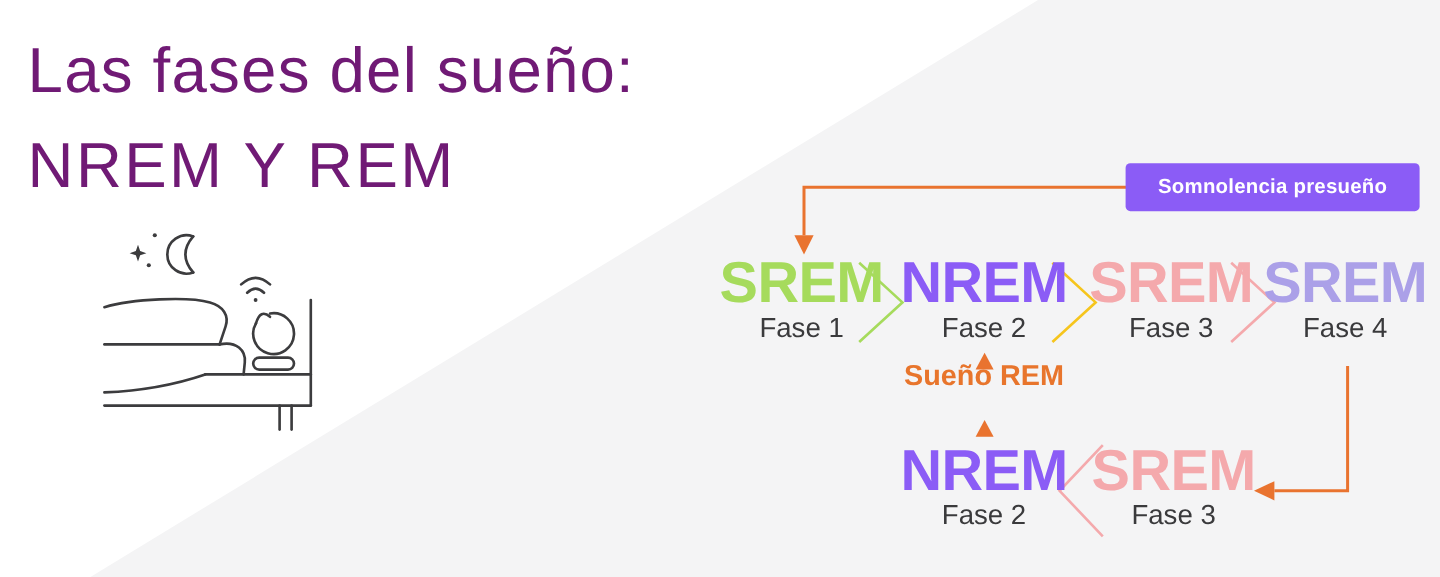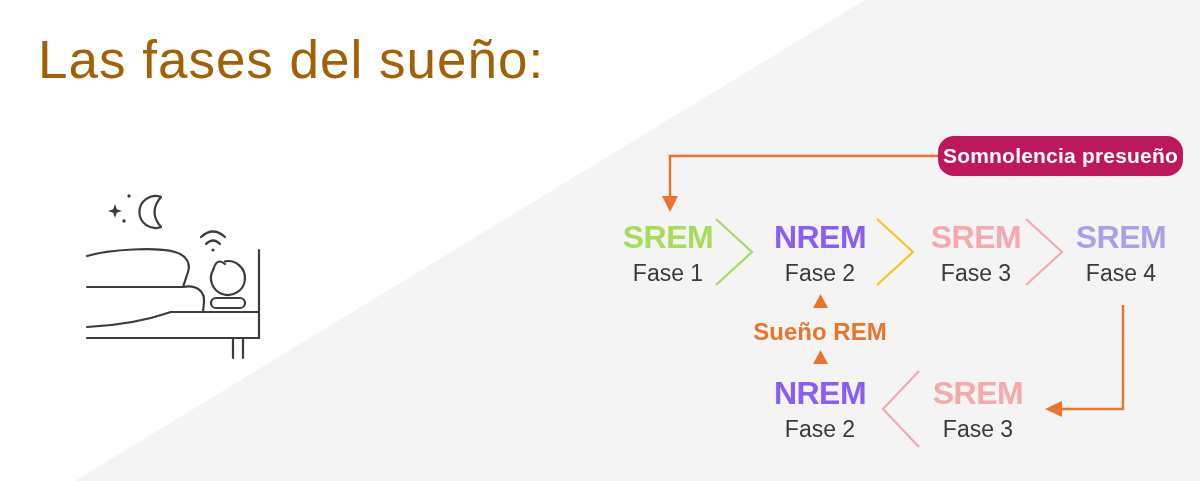--- a/index.html
+++ b/index.html
@@ -6,56 +6,57 @@
   .canvas{
     position:relative;width:1200px;height:481px;overflow:hidden;
     background:#f4f4f5;
     font-family:"Liberation Sans", sans-serif;
   }
   .bg-diagonal{
     position:absolute;left:0;top:0;width:100%;height:100%;
     background:#ffffff;
     clip-path:polygon(0 0, 865px 0, 75px 481px, 0 481px);
   }
-  .title-block{position:absolute;left:38px;top:30px;color:#a16207;}
+  .title-block{position:absolute;left:23px;top:30px;color:#701a75;}
   .title-line{
     font-size:53px;font-weight:300;line-height:1.15;letter-spacing:1px;
     white-space:nowrap;
   }
   .title-line.second{margin-top:18px;letter-spacing:2px;}
   .illustration{position:absolute;left:85px;top:184px;}
   .badge{
     position:absolute;left:938px;top:136px;width:245px;height:40px;
-    background:#be185d;border-radius:16px;
+    background:#8b5cf6;border-radius:4px;
     display:flex;align-items:center;justify-content:center;
-    color:#ffffff;font-size:21px;font-weight:700;letter-spacing:0.2px;
+    color:#ffffff;font-size:17px;font-weight:700;letter-spacing:0.2px;
     white-space:nowrap;
   }
   .connectors{position:absolute;left:0;top:0;pointer-events:none;}
   .phase{position:absolute;transform:translateX(-50%);text-align:center;width:150px;}
-  .phase .big{font-size:32px;font-weight:700;line-height:38px;letter-spacing:-0.5px;}
+  .phase .big{font-size:48px;font-weight:700;line-height:38px;letter-spacing:-0.5px;}
   .phase .fase{font-size:23px;font-weight:400;line-height:24px;margin-top:5px;color:#3a3a3c;}
   .c-green{color:#a6db5c;}
   .c-yellow{color:#8b5cf6;}
   .c-pink{color:#f4a9ac;}
   .c-purple{color:#aba0e8;}
   .rem-label{
-    position:absolute;left:820px;top:318px;transform:translateX(-50%);
+    position:absolute;left:820px;top:300px;transform:translateX(-50%);
     color:#e8752c;font-size:24px;font-weight:700;white-space:nowrap;
   }
 </style>
 </head>
 <body>
 
 <div class="canvas">
 
   <div class="bg-diagonal"></div>
 
   <div class="title-block">
     <div class="title-line">Las fases del sueño:</div>
+    <div class="title-line second">NREM Y REM</div>
   </div>
 
   <svg class="illustration" width="190" height="185" viewBox="0 0 190 185" fill="none" stroke="#3c3c3e" stroke-width="2.2" stroke-linecap="round" stroke-linejoin="round">
     <g>
       <path d="M 76 13 A 16 16 0 1 0 76 43"></path>
       <path d="M 76 43 Q 63 28 76 13"></path>
       <path d="M 30 20 L 31.8 25.2 L 37 27 L 31.8 28.8 L 30 34 L 28.2 28.8 L 23 27 L 28.2 25.2 Z" fill="#3c3c3e" stroke="none"></path>
       <circle cx="44" cy="12" r="1.7" fill="#3c3c3e" stroke="none"></circle>
       <circle cx="39" cy="37" r="1.7" fill="#3c3c3e" stroke="none"></circle>
     </g>

